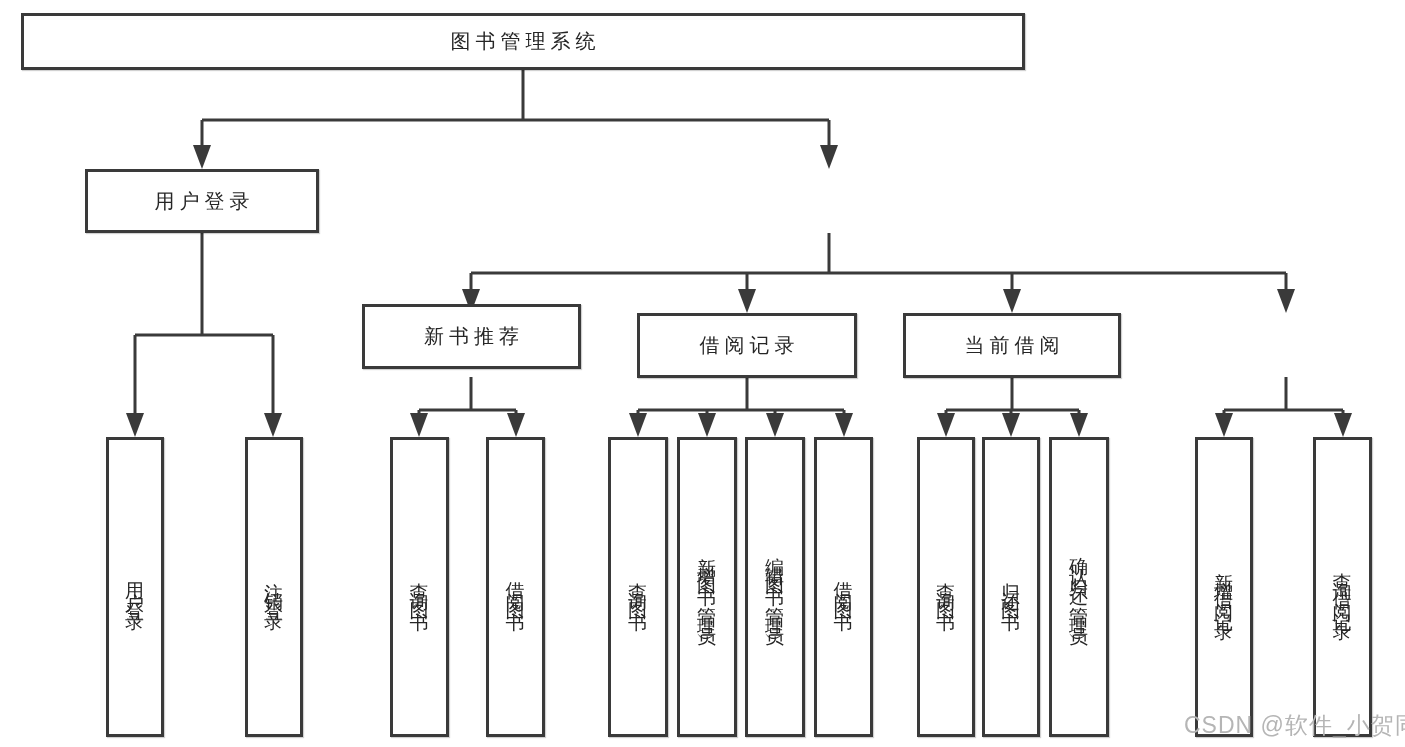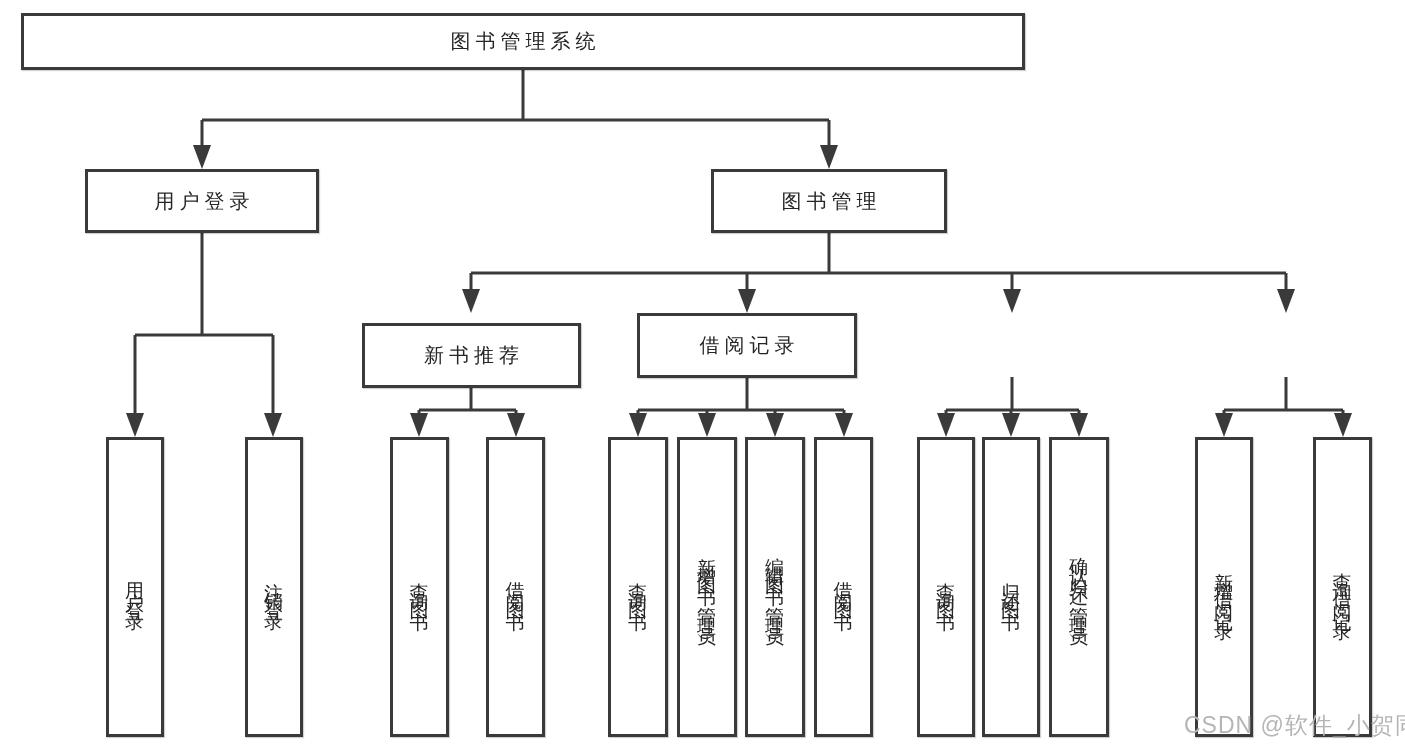--- a/index.html
+++ b/index.html
@@ -107,29 +107,29 @@
     </g>
   </svg>
 
   <div class="box h" style="left:21px;top:13px;width:1004px;height:57px">
     <span class="lbl">图书管理系统</span>
   </div>
 
   <div class="box h" style="left:85px;top:169px;width:234px;height:64px">
     <span class="lbl">用户登录</span>
   </div>
-  <div class="box h" style="left:711px;top:169px;width:236px;height:64px">
-    <span class="lbl">图书管理</span>
-  </div>
 
-  <div class="box h" style="left:362px;top:323px;width:219px;height:65px">
+  <div class="box h" style="left:362px;top:304px;width:219px;height:65px">
     <span class="lbl">新书推荐</span>
   </div>
   <div class="box h" style="left:637px;top:313px;width:220px;height:65px">
     <span class="lbl">借阅记录</span>
+  </div>
+  <div class="box h" style="left:903px;top:313px;width:218px;height:65px">
+    <span class="lbl">当前借阅</span>
   </div>
 
   <div class="box v" style="left:106px;top:437px;width:58px;height:300px">
     <span class="lbl">用户登录</span>
   </div>
   <div class="box v" style="left:245px;top:437px;width:58px;height:300px">
     <span class="lbl">注销登录</span>
   </div>
 
   <div class="box v" style="left:390px;top:437px;width:59px;height:300px">

